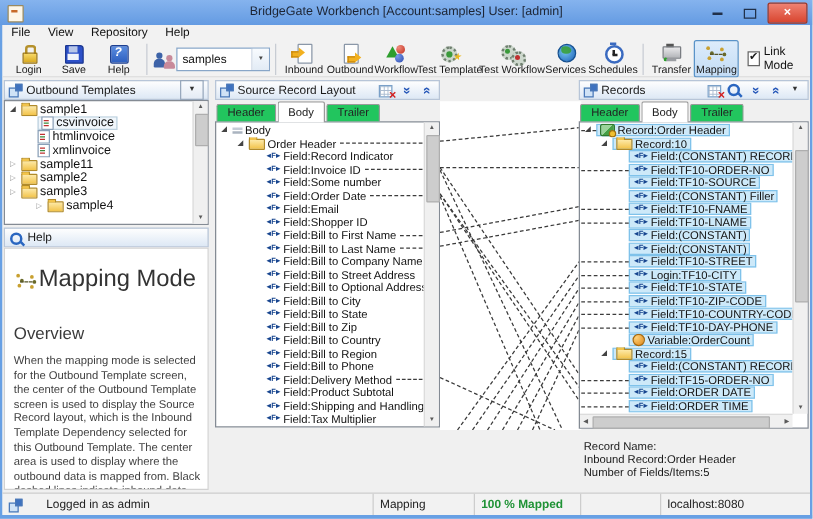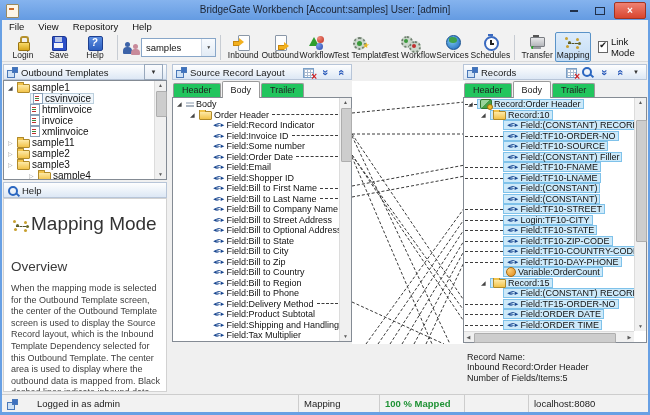--- a/index.html
+++ b/index.html
@@ -340,25 +340,20 @@
             </span>
           </div>
           <div class="trow" style="padding-left: 17px;">
             <span class="arrow"></span>
             <span class="ico ico-template"></span>
             <span class="tlabel">htmlinvoice</span>
           </div>
           <div class="trow" style="padding-left: 17px;">
             <span class="arrow"></span>
             <span class="ico ico-template"></span>
-            <span class="tlabel">invoice</span>
-          </div>
-          <div class="trow" style="padding-left: 17px;">
-            <span class="arrow"></span>
-            <span class="ico ico-template"></span>
             <span class="tlabel">xmlinvoice</span>
           </div>
           <div class="trow" style="padding-left: 4px;">
             <span class="arrow collapsed">▷</span>
             <span class="ico ico-folder"></span>
             <span class="tlabel">sample11</span>
           </div>
           <div class="trow" style="padding-left: 4px;">
             <span class="arrow collapsed">▷</span>
             <span class="ico ico-folder"></span>
@@ -478,26 +473,26 @@
             <span class="tlabel">Field:Bill to Street Address</span>
           </div>
           <div class="trow" style="padding-left: 30px;">
             <span class="arrow"></span>
             <span class="ico ico-field">◄F►</span>
             <span class="tlabel">Field:Bill to Optional Address</span>
           </div>
           <div class="trow" style="padding-left: 30px;">
             <span class="arrow"></span>
             <span class="ico ico-field">◄F►</span>
+            <span class="tlabel">Field:Bill to City</span>
+          </div>
+          <div class="trow" style="padding-left: 30px;">
+            <span class="arrow"></span>
+            <span class="ico ico-field">◄F►</span>
             <span class="tlabel">Field:Bill to State</span>
-          </div>
-          <div class="trow" style="padding-left: 30px;">
-            <span class="arrow"></span>
-            <span class="ico ico-field">◄F►</span>
-            <span class="tlabel">Field:Bill to City</span>
           </div>
           <div class="trow" style="padding-left: 30px;">
             <span class="arrow"></span>
             <span class="ico ico-field">◄F►</span>
             <span class="tlabel">Field:Bill to Zip</span>
           </div>
           <div class="trow" style="padding-left: 30px;">
             <span class="arrow"></span>
             <span class="ico ico-field">◄F►</span>
             <span class="tlabel">Field:Bill to Country</span>

